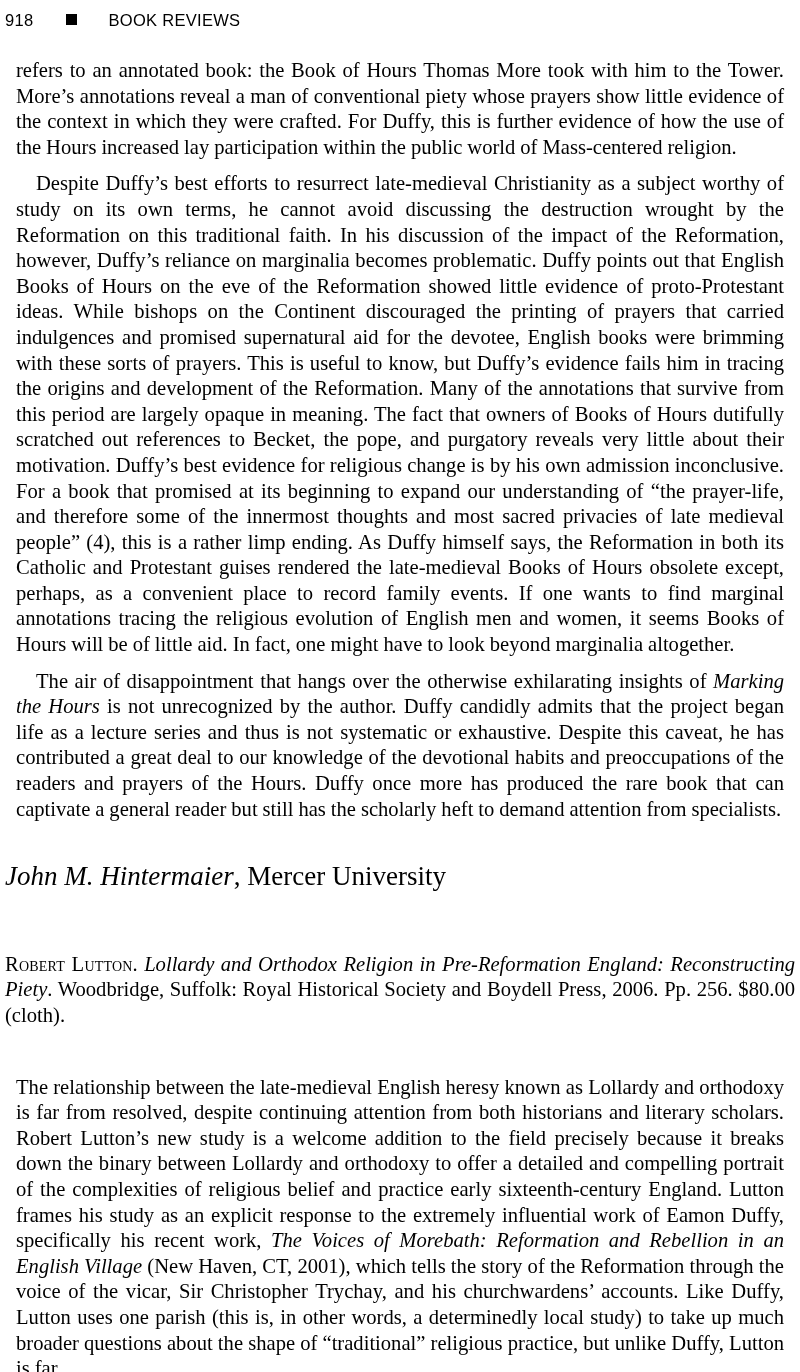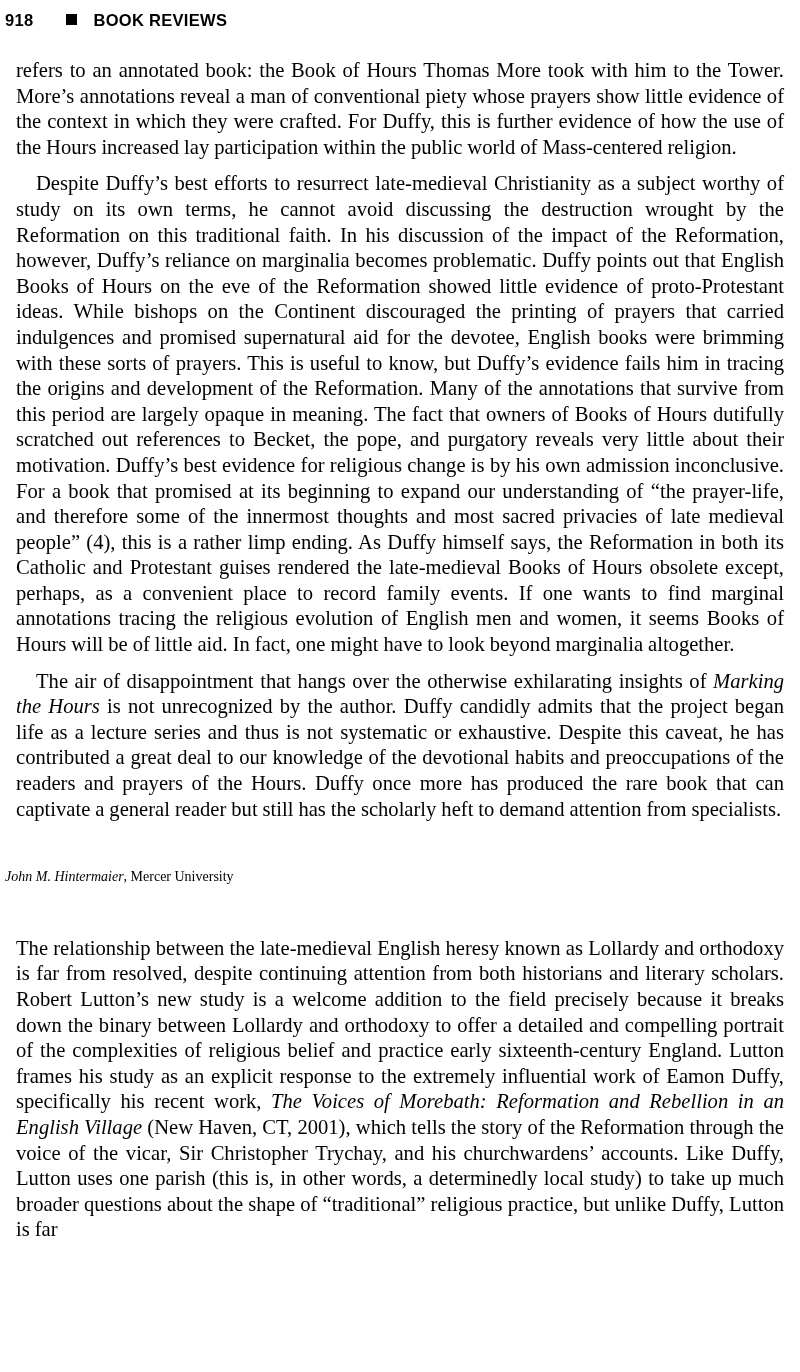--- a/index.html
+++ b/index.html
@@ -21,38 +21,38 @@
     box-sizing: border-box;
     padding: 0 5px 0 5px;
   }
 
   
   .running-head {
     display: flex;
     align-items: center;
     height: 34px;
     font-family: "Liberation Sans", "DejaVu Sans", sans-serif;
-    font-weight: bold;
+    font-weight: normal;
     font-size: 16.5px;
     letter-spacing: 0.3px;
     padding-top: 3px;
   }
   .rh-folio {
     display: inline-block;
   }
   .rh-square {
     display: inline-block;
     width: 11px;
     height: 11px;
     background: #000;
     margin: 0 0 1px 33px;
   }
   .rh-title {
     display: inline-block;
-    margin-left: 16px;
+    margin-left: 31px;
   }
 
   
   .body-text {
     margin-top: 21px;
   }
   p.para {
     margin: 11px;
     font-size: 20.6px;
     line-height: 25.6px;
@@ -68,21 +68,21 @@
   p.noindent {
     text-indent: 0;
   }
   em, .ital {
     font-style: italic;
   }
 
   
   .byline {
     margin: 0;
-    font-size: 14px;
+    font-size: 27px;
     line-height: 25.6px;
     padding-top: 31px;
   }
   .byline .name {
     font-style: italic;
   }
 
   
   .review-head {
     margin: 0;
@@ -121,18 +121,19 @@
     <p class="para noindent"><span>refers to an annotated book: the Book of Hours Thomas More took with him to the Tower. More’s annotations reveal a man of conventional piety whose prayers show little evidence of the context in which they were crafted. For Duffy, this is further evidence of how the use of the Hours increased lay participation within the public world of Mass-centered religion.</span></p>
 
     <p class="para indent"><span>Despite Duffy’s best efforts to resurrect late-medieval Christianity as a subject worthy of study on its own terms, he cannot avoid discussing the destruction wrought by the Reformation on this traditional faith. In his discussion of the impact of the Reformation, however, Duffy’s reliance on marginalia becomes problematic. Duffy points out that English Books of Hours on the eve of the Reformation showed little evidence of proto-Protestant ideas. While bishops on the Continent discouraged the printing of prayers that carried indulgences and promised supernatural aid for the devotee, English books were brimming with these sorts of prayers. This is useful to know, but Duffy’s evidence fails him in tracing the origins and development of the Reformation. Many of the annotations that survive from this period are largely opaque in meaning. The fact that owners of Books of Hours dutifully scratched out references to Becket, the pope, and purgatory reveals very little about their motivation. Duffy’s best evidence for religious change is by his own admission inconclusive. For a book that promised at its beginning to expand our understanding of “the prayer-life, and therefore some of the innermost thoughts and most sacred privacies of late medieval people” (4), this is a rather limp ending. As Duffy himself says, the Reformation in both its Catholic and Protestant guises rendered the late-medieval Books of Hours obsolete except, perhaps, as a convenient place to record family events. If one wants to find marginal annotations tracing the religious evolution of English men and women, it seems Books of Hours will be of little aid. In fact, one might have to look beyond marginalia altogether.</span></p>
 
     <p class="para indent"><span>The air of disappointment that hangs over the otherwise exhilarating insights of </span><em class="ital">Marking the Hours</em><span> is not unrecognized by the author. Duffy candidly admits that the project began life as a lecture series and thus is not systematic or exhaustive. Despite this caveat, he has contributed a great deal to our knowledge of the devotional habits and preoccupations of the readers and prayers of the Hours. Duffy once more has produced the rare book that can captivate a general reader but still has the scholarly heft to demand attention from specialists.</span></p>
 
     <p class="byline"><span class="name">John M. Hintermaier</span><span>, Mercer University</span></p>
 
   </div>
 
+  <p class="review-head"><span class="smallcaps">Robert Lutton</span><span>. </span><span class="title">Lollardy and Orthodox Religion in Pre-Reformation England: Reconstructing Piety</span><span>. Woodbridge, Suffolk: Royal Historical Society and Boydell Press, 2006. Pp. 256. $80.00 (cloth).</span></p>
 
   <div class="review-body">
     <p class="para noindent"><span>The relationship between the late-medieval English heresy known as Lollardy and orthodoxy is far from resolved, despite continuing attention from both historians and literary scholars. Robert Lutton’s new study is a welcome addition to the field precisely because it breaks down the binary between Lollardy and orthodoxy to offer a detailed and compelling portrait of the complexities of religious belief and practice early sixteenth-century England. Lutton frames his study as an explicit response to the extremely influential work of Eamon Duffy, specifically his recent work, </span><em class="ital">The Voices of Morebath: Reformation and Rebellion in an English Village</em><span> (New Haven, CT, 2001), which tells the story of the Reformation through the voice of the vicar, Sir Christopher Trychay, and his churchwardens’ accounts. Like Duffy, Lutton uses one parish (this is, in other words, a determinedly local study) to take up much broader questions about the shape of “traditional” religious practice, but unlike Duffy, Lutton is far</span></p>
   </div>
 
 </div>
 
 </body></html>

